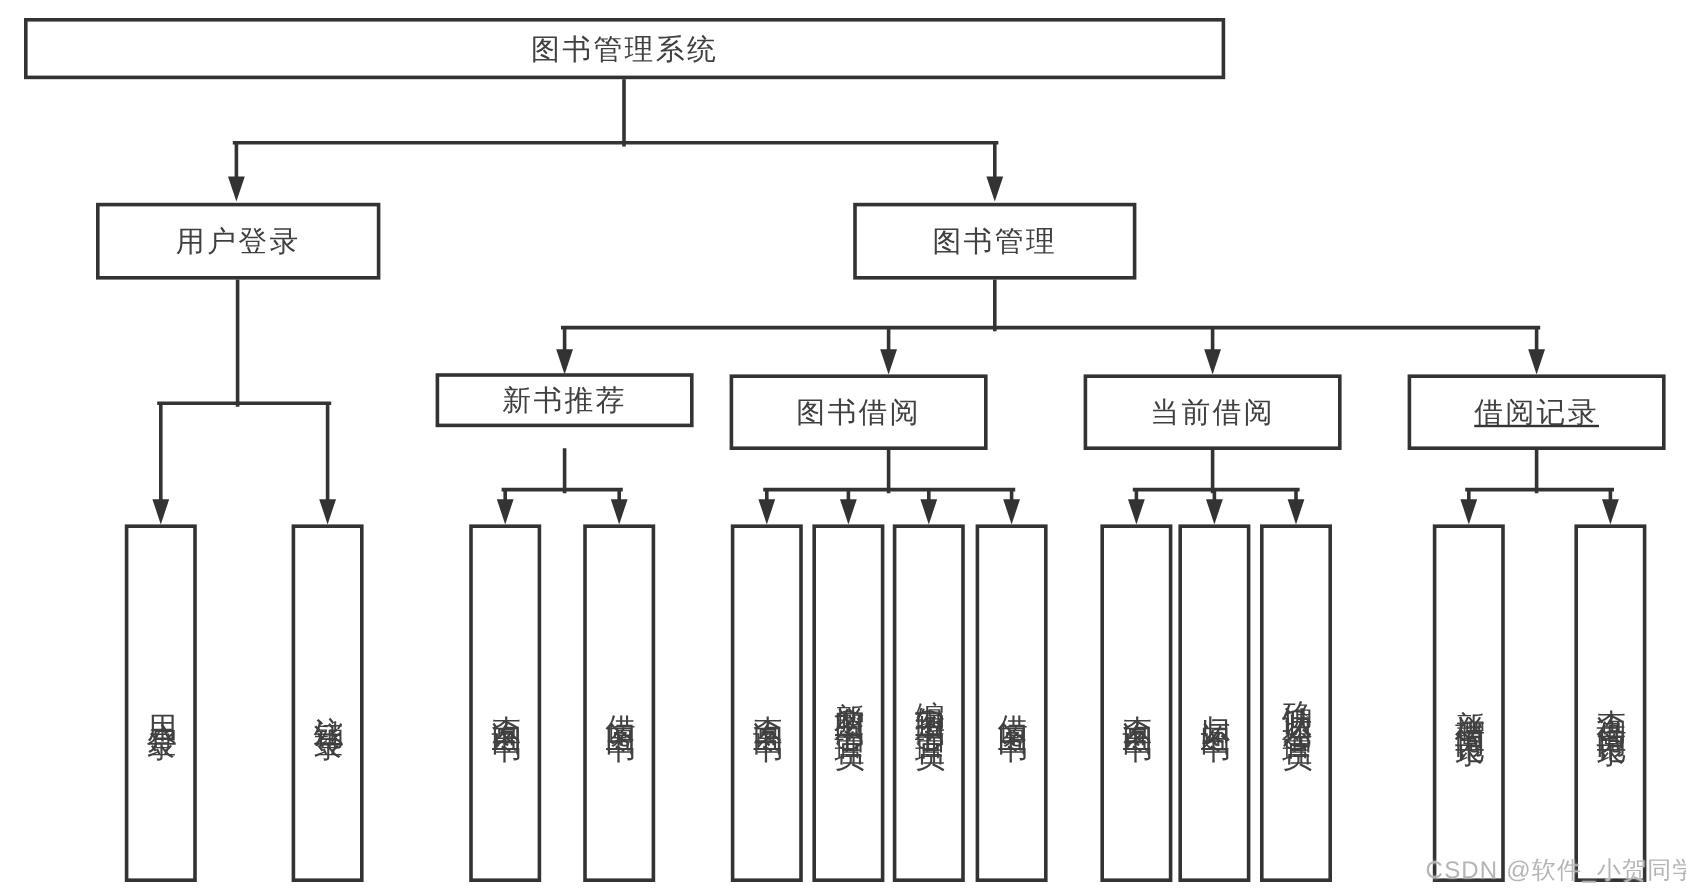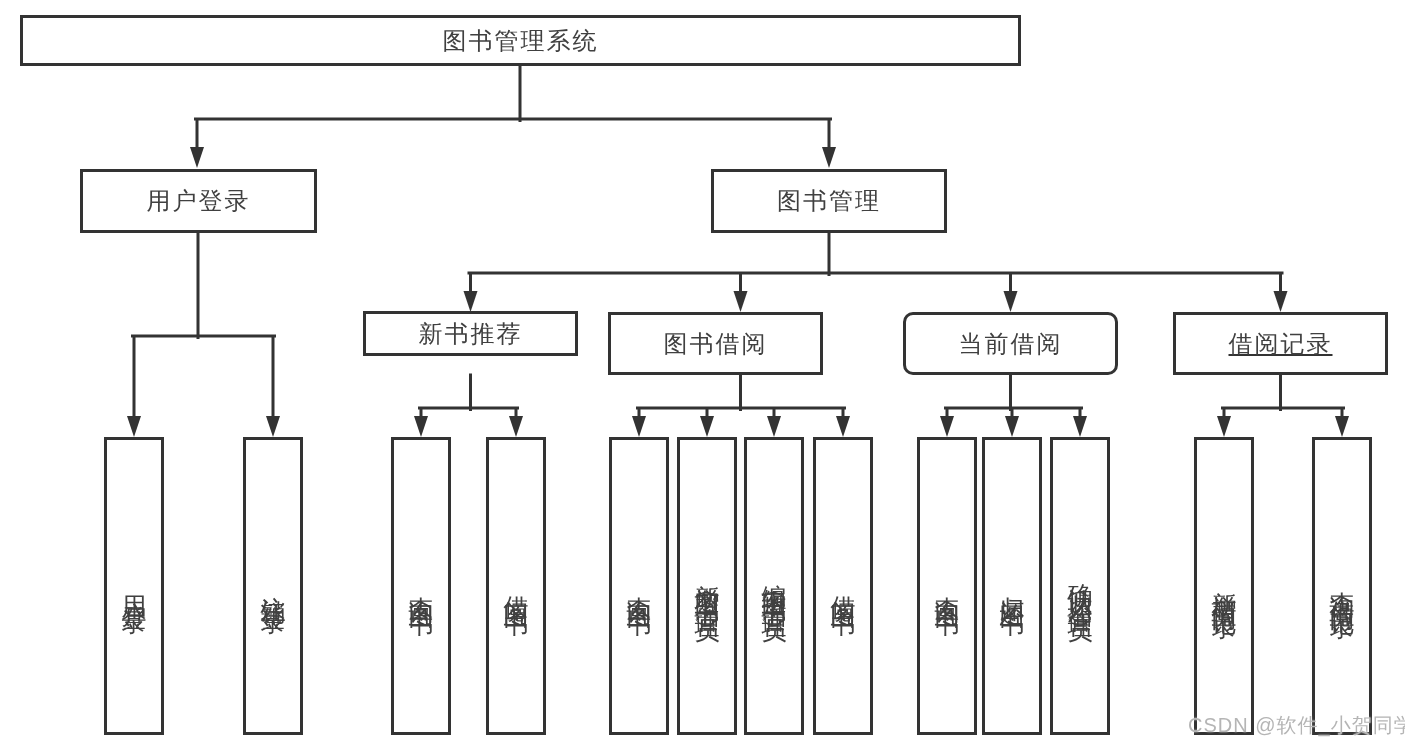--- a/index.html
+++ b/index.html
@@ -117,21 +117,21 @@
   <div class="node" style="left:711px;top:169px;width:236px;height:64px;">
     <span class="lbl">图书管理</span>
   </div>
 
   <div class="node" style="left:363px;top:299px;width:215px;height:45px;margin-top:12px;">
     <span class="lbl">新书推荐</span>
   </div>
   <div class="node" style="left:608px;top:312px;width:215px;height:63px;">
     <span class="lbl">图书借阅</span>
   </div>
-  <div class="node" style="left:903px;top:312px;width:215px;height:63px;border-radius:10px;">
+  <div class="node" style="left:903px;top:312px;width:215px;height:63px;">
     <span class="lbl">当前借阅</span>
   </div>
   <div class="node" style="left:1173px;top:312px;width:215px;height:63px;text-decoration:underline;">
     <span class="lbl">借阅记录</span>
   </div>
 
   <div class="node leaf" style="left:104px;top:437px;width:60px;height:298px;">
     <span class="lbl">用户登录</span>
   </div>
   <div class="node leaf" style="left:243px;top:437px;width:60px;height:298px;">

